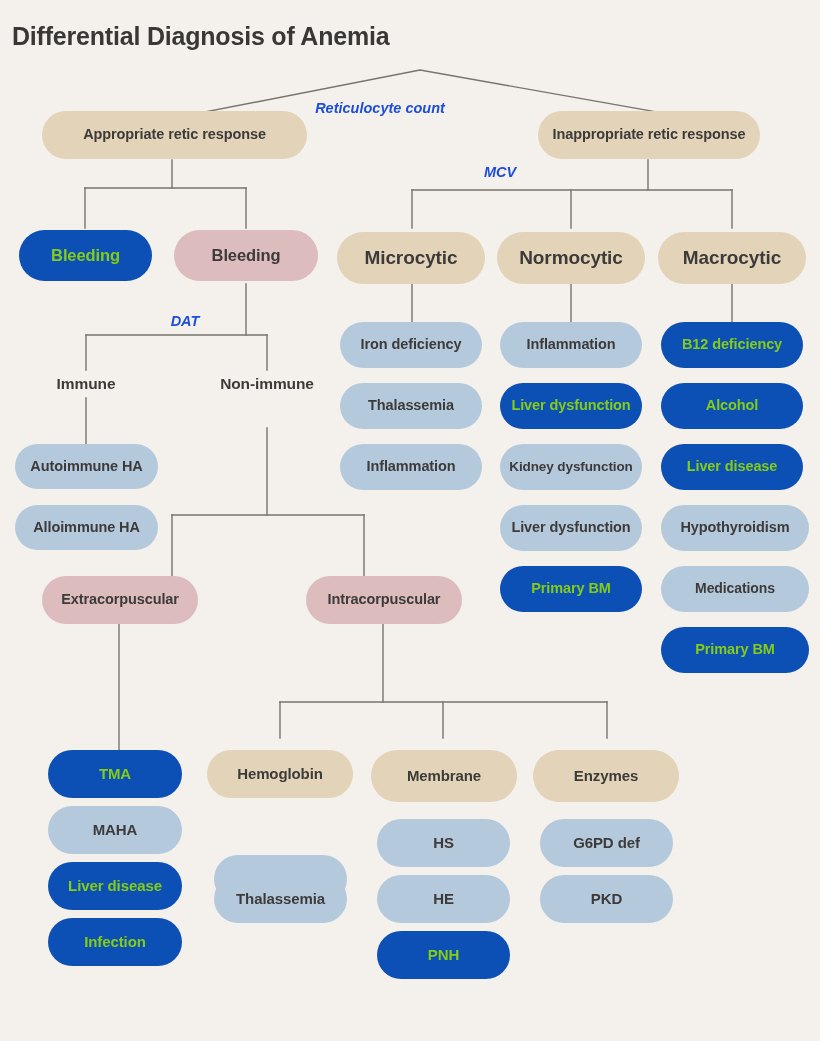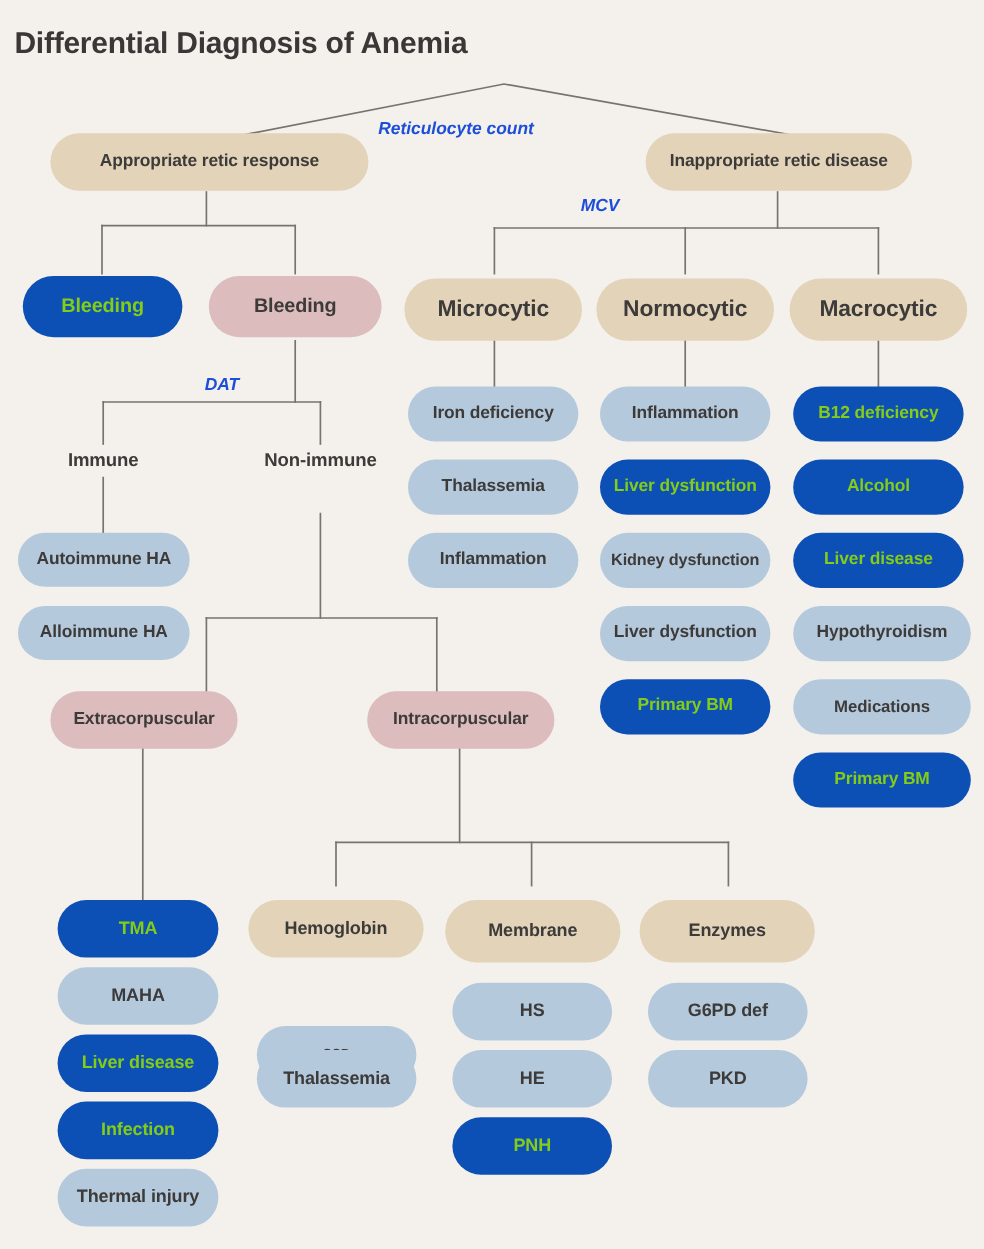--- a/index.html
+++ b/index.html
@@ -113,39 +113,38 @@
     </g>
   </svg>
 
   <div class="title">Differential Diagnosis of Anemia</div>
 
   <div class="edge-label" style="left:300px; top:99px; width:160px;">Reticulocyte count</div>
   <div class="edge-label" style="left:450px; top:163px; width:100px;">MCV</div>
   <div class="edge-label" style="left:140px; top:312px; width:90px;">DAT</div>
 
   <div class="node n-tan" style="left:42px; top:111px; width:265px; height:48px; font-size:14.5px;">Appropriate retic response</div>
-  <div class="node n-tan" style="left:538px; top:111px; width:222px; height:48px; font-size:14.5px;">Inappropriate retic disease</div>
+  <div class="node n-tan" style="left:538px; top:111px; width:222px; height:48px; font-size:14.5px;">Inappropriate retic response</div>
 
   <div class="node n-blue" style="left:19px; top:230px; width:133px; height:51px; font-size:16.5px;">Bleeding</div>
   <div class="node n-pink" style="left:174px; top:230px; width:144px; height:51px; font-size:16.5px;">Bleeding</div>
 
   <div class="node n-plain" style="left:36px; top:370px; width:100px; height:28px; font-size:15.5px;">Immune</div>
   <div class="node n-plain" style="left:200px; top:370px; width:134px; height:28px; font-size:15.5px;">Non-immune</div>
 
   <div class="node n-lblue" style="left:15px; top:444px; width:143px; height:45px; font-size:14.5px;">Autoimmune HA</div>
   <div class="node n-lblue" style="left:15px; top:505px; width:143px; height:45px; font-size:14.5px;">Alloimmune HA</div>
 
   <div class="node n-pink" style="left:42px; top:576px; width:156px; height:48px; font-size:14.5px;">Extracorpuscular</div>
   <div class="node n-pink" style="left:306px; top:576px; width:156px; height:48px; font-size:14.5px;">Intracorpuscular</div>
 
   <div class="node n-blue" style="left:48px; top:750px; width:134px; height:48px; font-size:15px;">TMA</div>
   <div class="node n-lblue" style="left:48px; top:806px; width:134px; height:48px; font-size:15px;">MAHA</div>
   <div class="node n-blue" style="left:48px; top:862px; width:134px; height:48px; font-size:15px;">Liver disease</div>
   <div class="node n-blue" style="left:48px; top:918px; width:134px; height:48px; font-size:15px;">Infection</div>
-  <div class="node n-lblue" style="left:48px; top:974px; width:134px; height:48px; font-size:15px;">Thermal injury</div>
 
   <div class="node n-tan" style="left:207px; top:750px; width:146px; height:48px; font-size:15px;">Hemoglobin</div>
   <div class="node n-tan" style="left:371px; top:750px; width:146px; height:52px; font-size:15px;">Membrane</div>
   <div class="node n-tan" style="left:533px; top:750px; width:146px; height:52px; font-size:15px;">Enzymes</div>
 
   <div class="node n-lblue" style="left:214px; top:819px; width:133px; height:48px; font-size:11px;margin-top:36px;">SCD</div>
   <div class="node n-lblue" style="left:214px; top:875px; width:133px; height:48px; font-size:15px;">Thalassemia</div>
 
   <div class="node n-lblue" style="left:377px; top:819px; width:133px; height:48px; font-size:15px;">HS</div>
   <div class="node n-lblue" style="left:377px; top:875px; width:133px; height:48px; font-size:15px;">HE</div>

